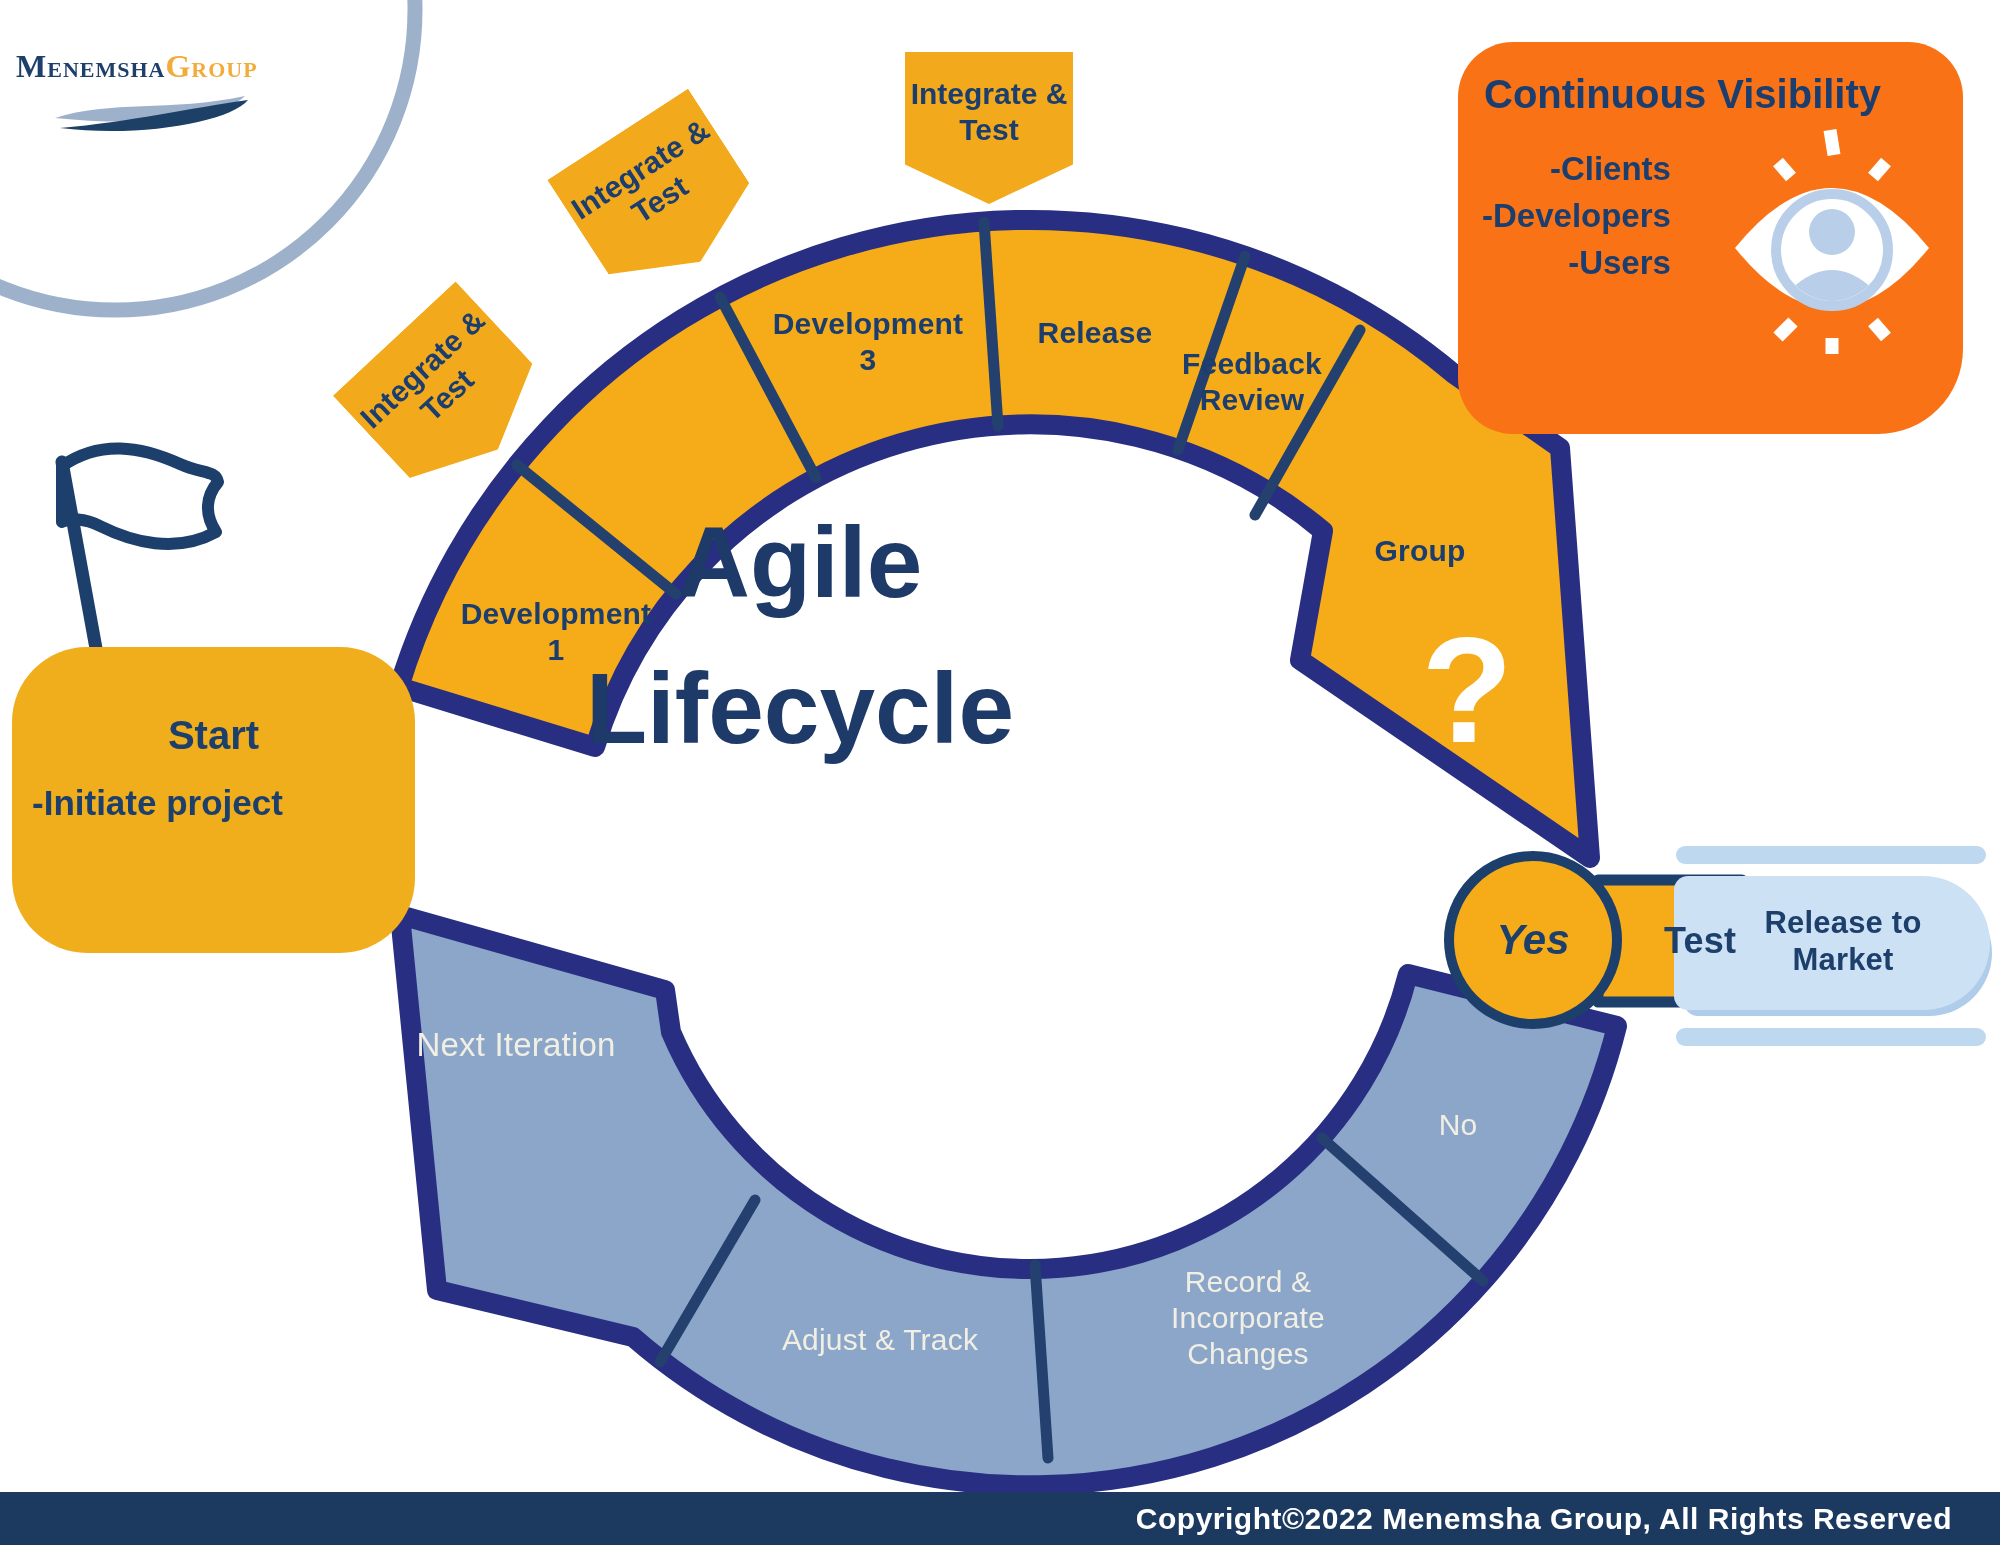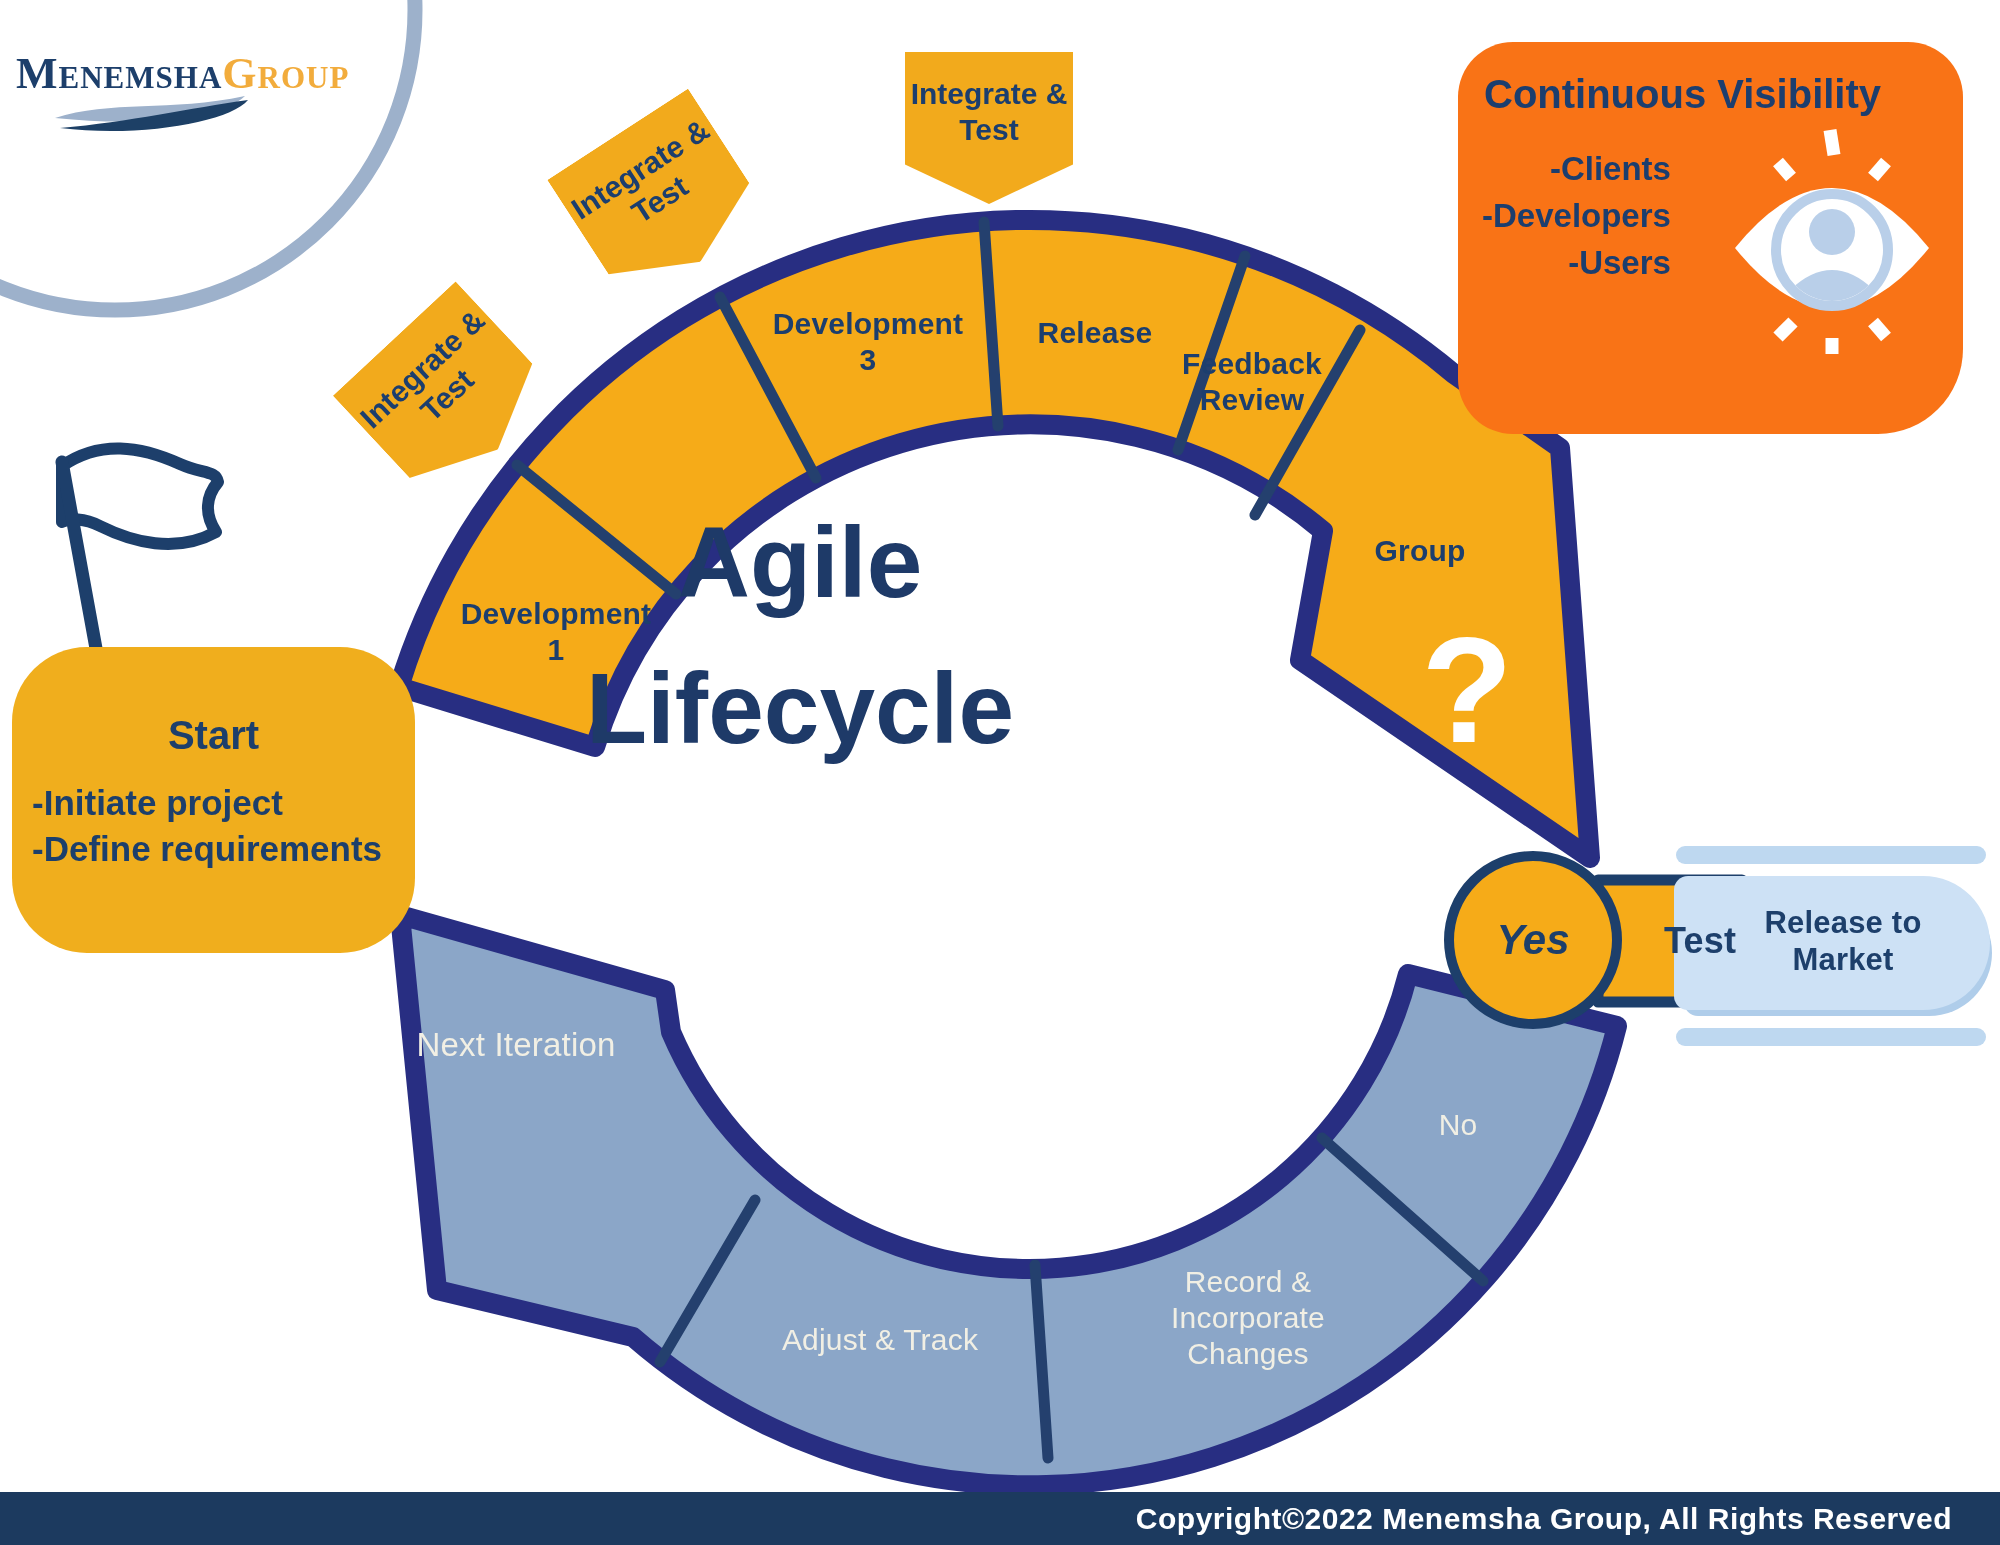--- a/index.html
+++ b/index.html
@@ -35,21 +35,21 @@
                border-radius:14px 63px 63px 14px;}
   .pill{position:absolute;left:1674px;top:876px;width:316px;height:134px;background:#cde1f5;
         border-radius:14px 67px 67px 14px;}
   .qmark{position:absolute;left:1467px;top:690px;transform:translate(-50%,-50%);
          font-size:150px;font-weight:800;color:#ffffff;}
   .footer{position:absolute;left:0;top:1492px;width:2000px;height:53px;background:#1c3a5f;
           color:#ffffff;font-size:30px;font-weight:700;letter-spacing:.5px;
           display:flex;align-items:center;justify-content:flex-end;padding-right:48px;
           box-sizing:border-box;}
   .logo-text{position:absolute;left:16px;top:48px;font-family:"Liberation Serif", serif;
-             font-variant:small-caps;font-size:44px;font-weight:600;letter-spacing:1px;white-space:nowrap;text-align:center;}
+             font-variant:small-caps;font-size:32px;font-weight:600;letter-spacing:1px;white-space:nowrap;text-align:center;}
   .logo-text .p1{color:#1d3f6b;}
   .logo-text .p2{color:#f2ac3c;}
 </style>
 </head>
 <body>
 
 <div class="canvas">
 
   <svg class="abs" style="left:0;top:0;" width="2000" height="1545" viewBox="0 0 2000 1545">
 
@@ -118,21 +118,20 @@
         <circle cx="364" cy="180" r="23" fill="#b9cfe9"></circle>
         <path d="M322,238 Q364,198 406,238 L410,260 L318,260 Z" fill="#b9cfe9"></path>
       </g>
     </svg>
   </div>
 
   <div class="startbox">
     <div class="start-title">Start</div>
     <div class="start-items">
       <div>-Initiate project</div>
-      <div>-Define requirements</div>
     </div>
   </div>
 
   <div class="title-line" style="top:708px;">Lifecycle</div>
   <div class="title-line" style="top:562px;">Agile</div>
 
   <div class="lbl" style="left:556px;top:632px;width:210px;">Development 1</div>
   <div class="lbl" style="left:868px;top:342px;width:210px;">Development 3</div>
   <div class="lbl" style="left:1095px;top:333px;width:220px;">Release</div>
   <div class="lbl" style="left:1252px;top:382px;width:190px;">Feedback Review</div>

